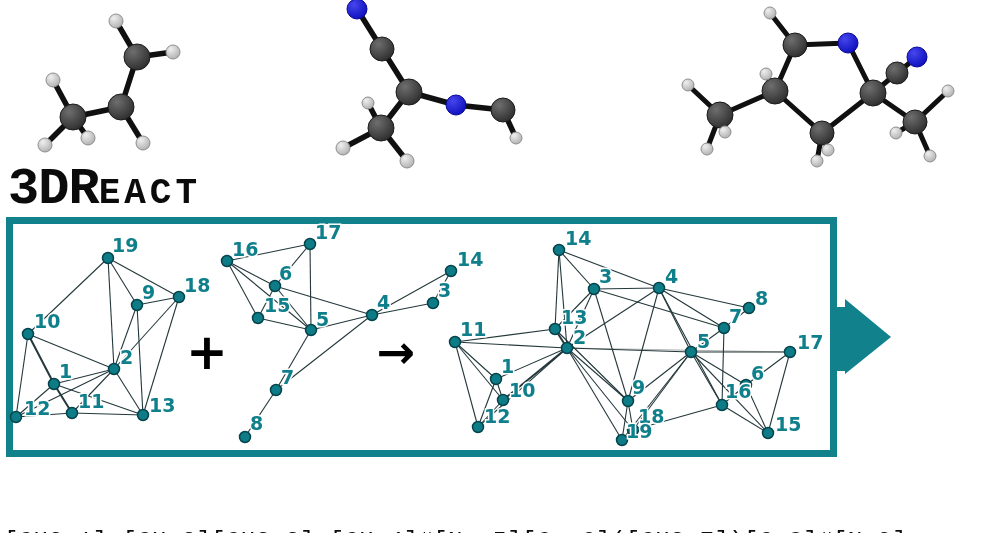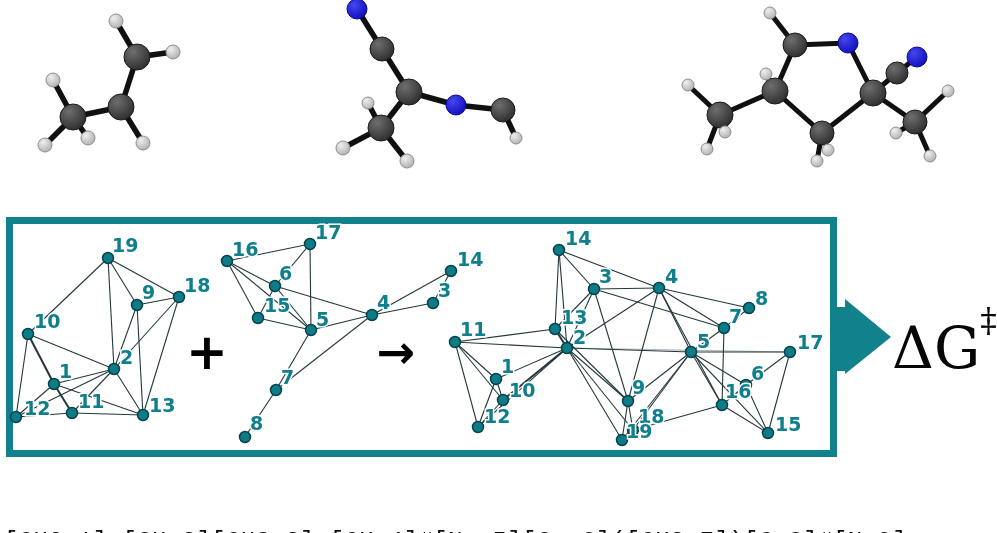--- a/index.html
+++ b/index.html
@@ -20,20 +20,21 @@
   .smiles{position:absolute;left:4px;top:479px;font-family:"Liberation Mono",monospace;
           font-size:24px;line-height:25px;letter-spacing:0.4px;color:#0d0d0d;white-space:pre;}
   .node-label{font-family:"DejaVu Sans",sans-serif;font-weight:bold;font-size:19px;
               fill:#0f7f8b;stroke:#ffffff;stroke-width:3px;paint-order:stroke;}
 </style>
 </head>
 <body>
 
 <div class="stage">
 
+  <div class="brand"><span class="brand-big">3DR</span><span class="brand-small">eact</span></div>
 
   <div class="panel"></div>
 
   <svg id="scene" viewBox="0 0 997 533">
     <defs>
       <radialGradient id="grad-C" cx="35%" cy="30%" r="75%">
         <stop offset="0%" stop-color="#6e6e6e"></stop>
           <stop offset="100%" stop-color="#2d2d2d"></stop>
       </radialGradient>
       <radialGradient id="grad-H" cx="35%" cy="30%" r="75%">
@@ -284,20 +285,19 @@
       <text x="725" y="398" class="node-label">16</text>
       <circle cx="768" cy="433" r="5.5" fill="#0e7c87" stroke="#06444c" stroke-width="1.5"></circle>
       <text x="775" y="431" class="node-label">15</text>
       <rect x="837" y="307" width="8" height="64" fill="#11818c"></rect>
       <polygon points="845,299 845,374 891,337" fill="#11818c"></polygon>
     </svg>
 
   <div class="op op-plus">+</div>
   <div class="op op-arrow">→</div>
 
-  <div class="dg"><span>ΔG</span><sup>‡</sup></div>
 
   <div class="smiles">
     <div class="smiles-line1">[CH2:1]=[CH:2][CH3:3].[CH:4]#[N+:5][C-:6]([CH3:7])[C:8]#[N:9]&gt;&gt;</div>
     
   </div>
 
 </div>
 
 </body></html>

